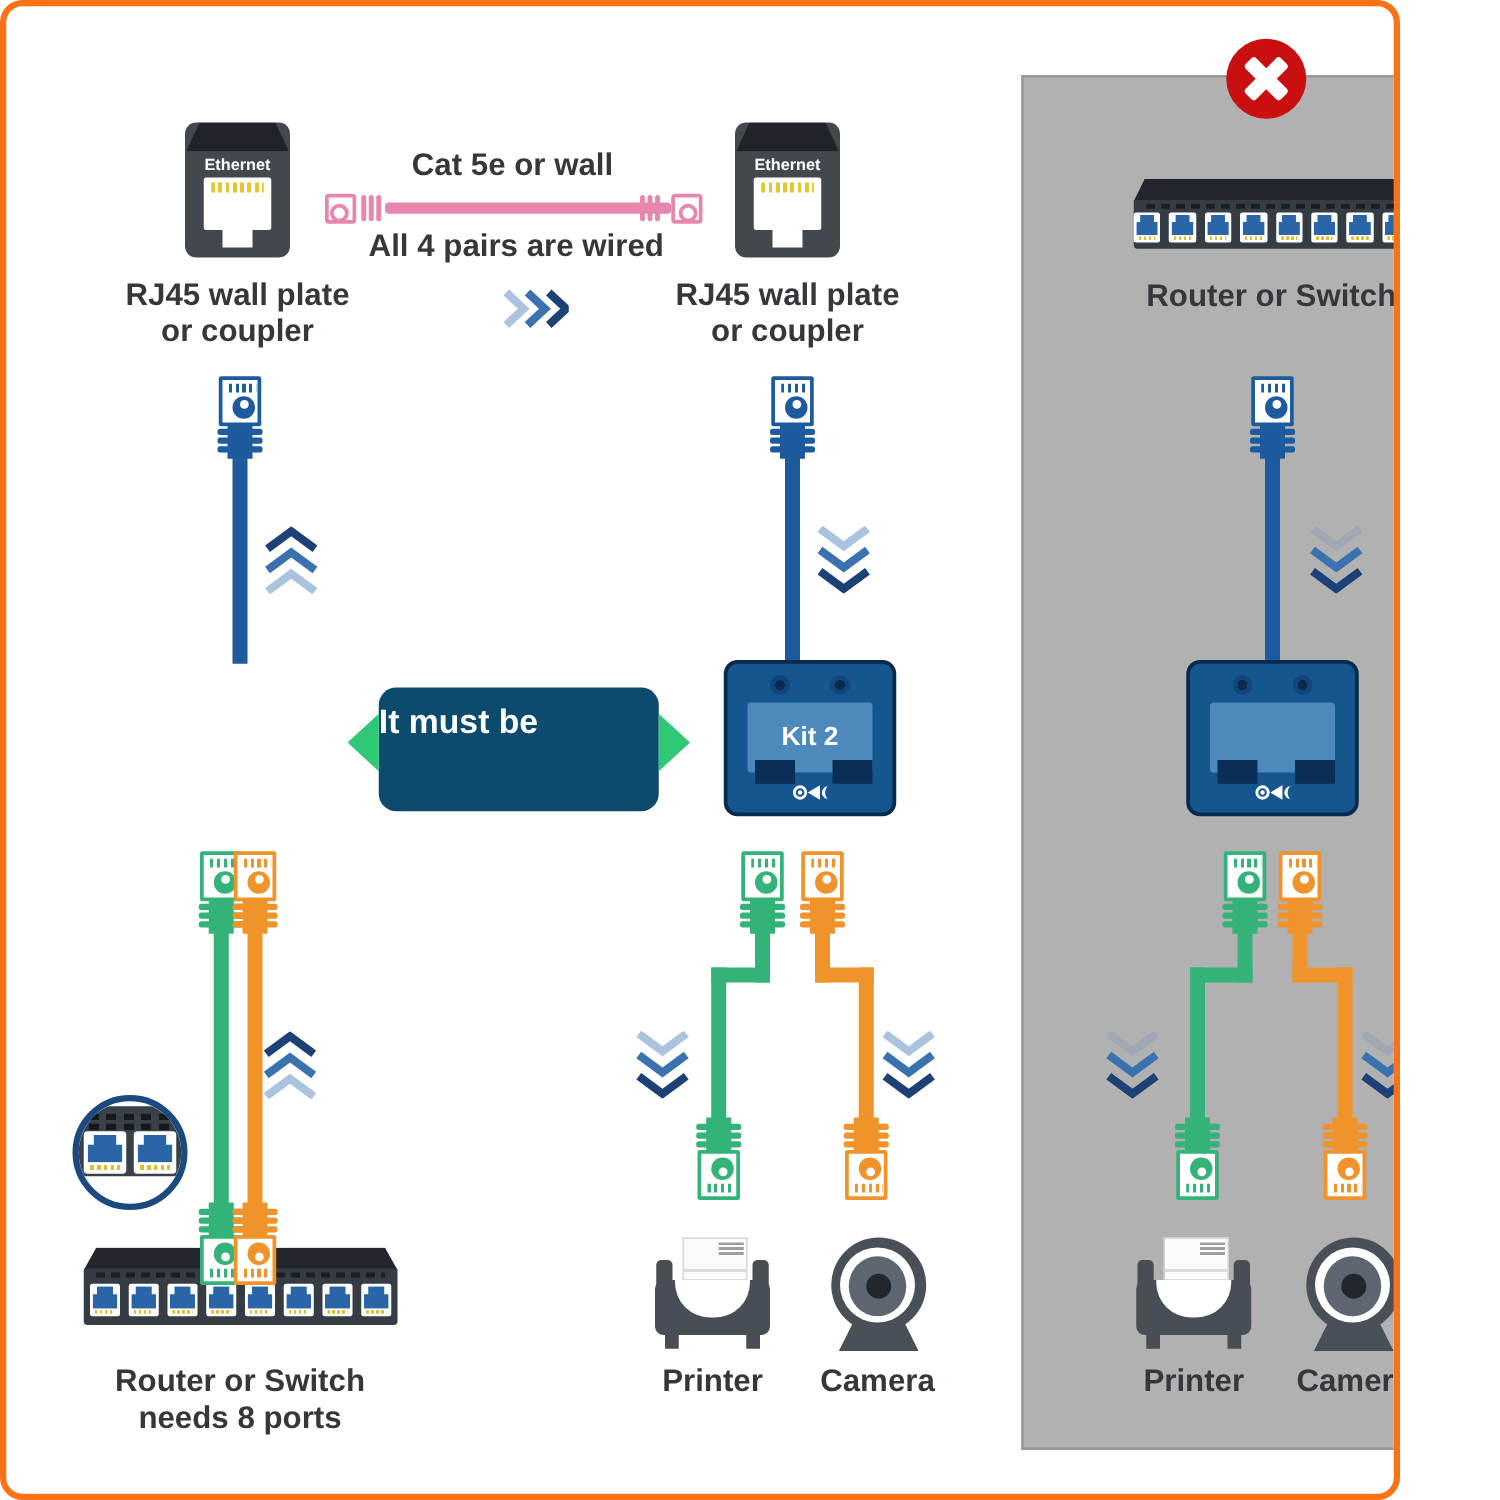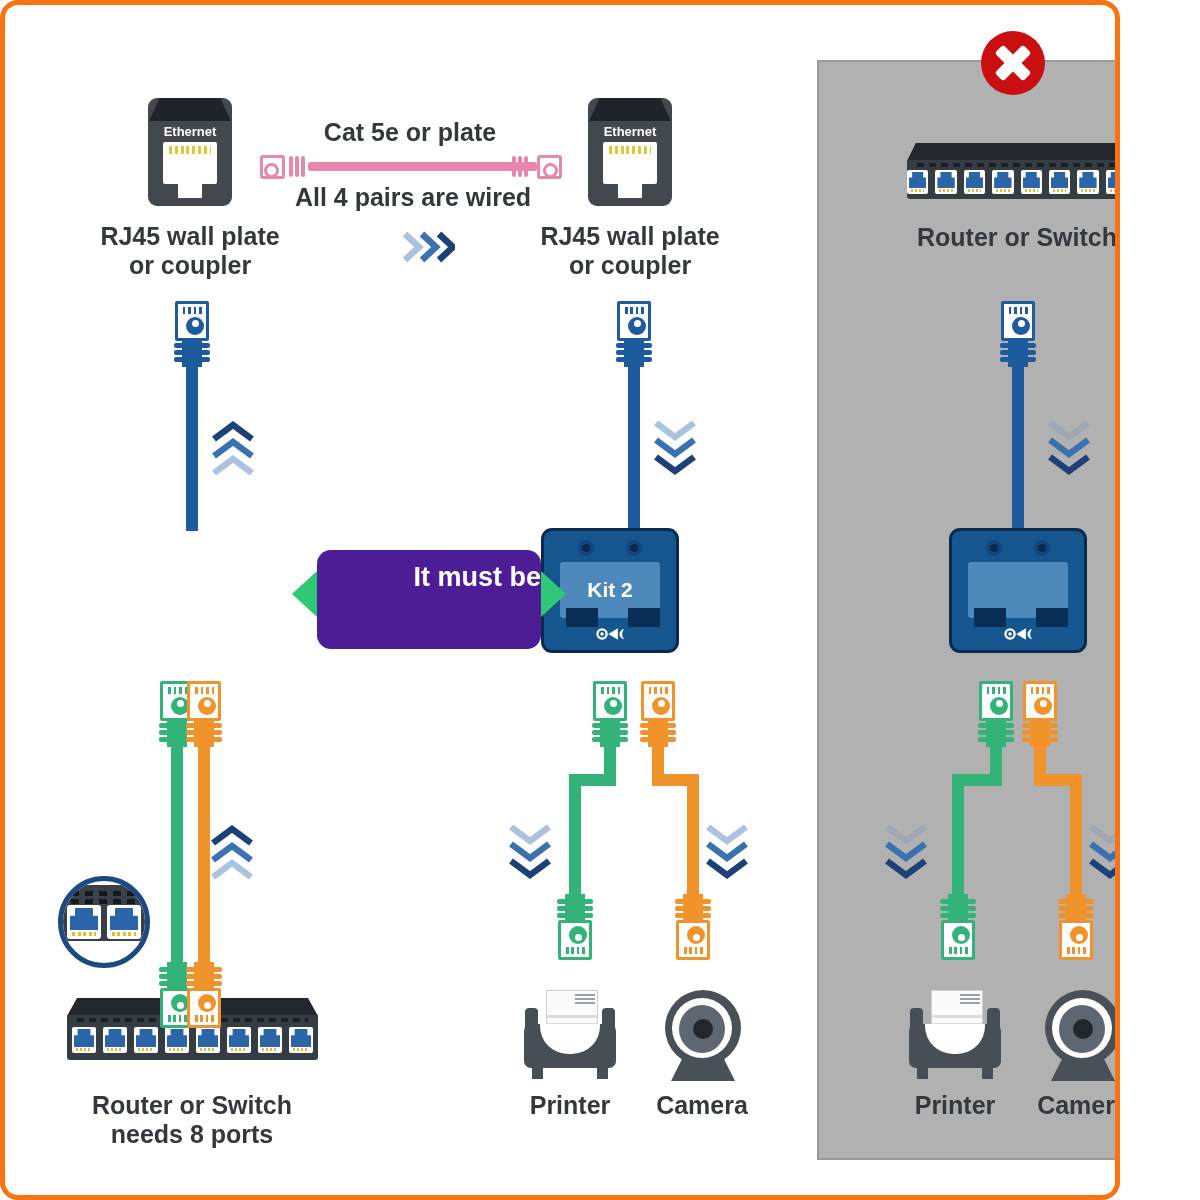--- a/index.html
+++ b/index.html
@@ -47,22 +47,22 @@
        border-radius:11px;box-sizing:border-box;z-index:5;}
   .screw{position:absolute;top:9px;width:16px;height:16px;border-radius:50%;
        background:radial-gradient(circle,#0a2a4d 0 4px,#11457c 4px 8px);}
   .s1{left:34px}.s2{left:82px}
   .screen{position:absolute;left:16px;top:31px;width:100px;height:56px;background:#4d89ba;
        border-radius:3px;color:#fff;font-size:21px;text-align:center;line-height:56px;}
   .kit .port{position:absolute;top:77px;width:32px;height:19px;background:#0a2e56;}
   .p1{left:22px}.p2{left:84px}
   .kitlogo{position:absolute;left:50%;transform:translateX(-50%);top:94px;}
   
-  .banner{position:absolute;left:312px;top:545px;width:224px;height:88px;background:#4c1d95;
-          border-radius:14px;z-index:6;color:#fff;text-align:right;padding-top:11px;box-sizing:content-box;}
+  .banner{position:absolute;left:298px;top:545px;width:224px;height:88px;background:#0c4a6e;
+          border-radius:14px;z-index:6;color:#fff;text-align:left;padding-top:11px;box-sizing:content-box;}
   .banner::before{content:"";position:absolute;left:-25px;top:21px;width:0;height:0;
           border:23px solid transparent;border-left:none;border-right:25px solid #2fc877;}
   .banner::after{content:"";position:absolute;right:-25px;top:21px;width:0;height:0;
           border:23px solid transparent;border-right:none;border-left:25px solid #2fc877;}
   .banner div{font-size:27px;line-height:33px;color:#fff;}
   
   .switch{position:absolute;z-index:2;}
   .sw-top{position:absolute;left:0;right:0;top:0;height:18px;background:#23272d;
           clip-path:polygon(4% 0,96% 0,100% 100%,0 100%);}
   .sw-front{position:absolute;left:0;right:0;top:17px;background:#363c44;border-radius:0 0 3px 3px;}
@@ -132,21 +132,21 @@
       </div>
   </div>
   <div class="wallplate" style="left:583px;top:93px">
     <div class="wp-cap"></div>
     <div class="wp-label">Ethernet</div>
     <div class="wp-jack">
         <div class="wp-pins"></div>
       </div>
   </div>
 
-  <div class="txt" style="left:280px;top:113px;width:250px">Cat 5e or plate</div>
+  <div class="txt" style="left:280px;top:113px;width:250px">Cat 5e or wall</div>
 
   <div class="pinkbar"></div>
   <div class="pconn" style="left:255px;top:150px">
       <i style="right:3px"></i>
     </div>
   <i class="pridge abs" style="left:284px"></i>
   <i class="pridge abs" style="left:290px"></i>
   <i class="pridge abs" style="left:296px"></i>
   <i class="pridge abs" style="left:507px"></i>
   <i class="pridge abs" style="left:513px"></i>
@@ -216,21 +216,21 @@
       <i class="fin f2"></i>
       <i class="fin f3"></i>
   </div>
   <i class="cable c-blue abs" style="left:1007px;top:358px;width:12px;height:168px"></i>
   <svg class="chev" style="left:1042px;top:416px" width="44" height="54" viewBox="0 0 44 54">
     <polyline points="3,2 22,16 41,2" fill="none" stroke="#9fa8b4" stroke-width="6.5"></polyline>
     <polyline points="3,19 22,33 41,19" fill="none" stroke="#3a72b0" stroke-width="6.5"></polyline>
     <polyline points="3,36 22,50 41,36" fill="none" stroke="#1b4176" stroke-width="6.5"></polyline>
   </svg>
 
-  <div class="kit" style="left:536px;top:523px">
+  <div class="kit" style="left:574px;top:523px">
     <i class="screw s1"></i>
       <i class="screw s2"></i>
     <div class="screen">Kit 2</div>
     <i class="port p1"></i>
       <i class="port p2"></i>
     <svg class="kitlogo" width="30" height="18" viewBox="0 0 34 20">
       <circle cx="8" cy="10" r="5.2" fill="none" stroke="#fff" stroke-width="2.6"></circle>
       <circle cx="8" cy="10" r="2" fill="#fff"></circle>
       <path d="M15 10 L26 3.5 L26 16.5 Z" fill="#fff"></path>
       <path d="M33 4 C26 6 26 14 33 16 C30 12 30 8 33 4 Z" fill="#fff"></path>

